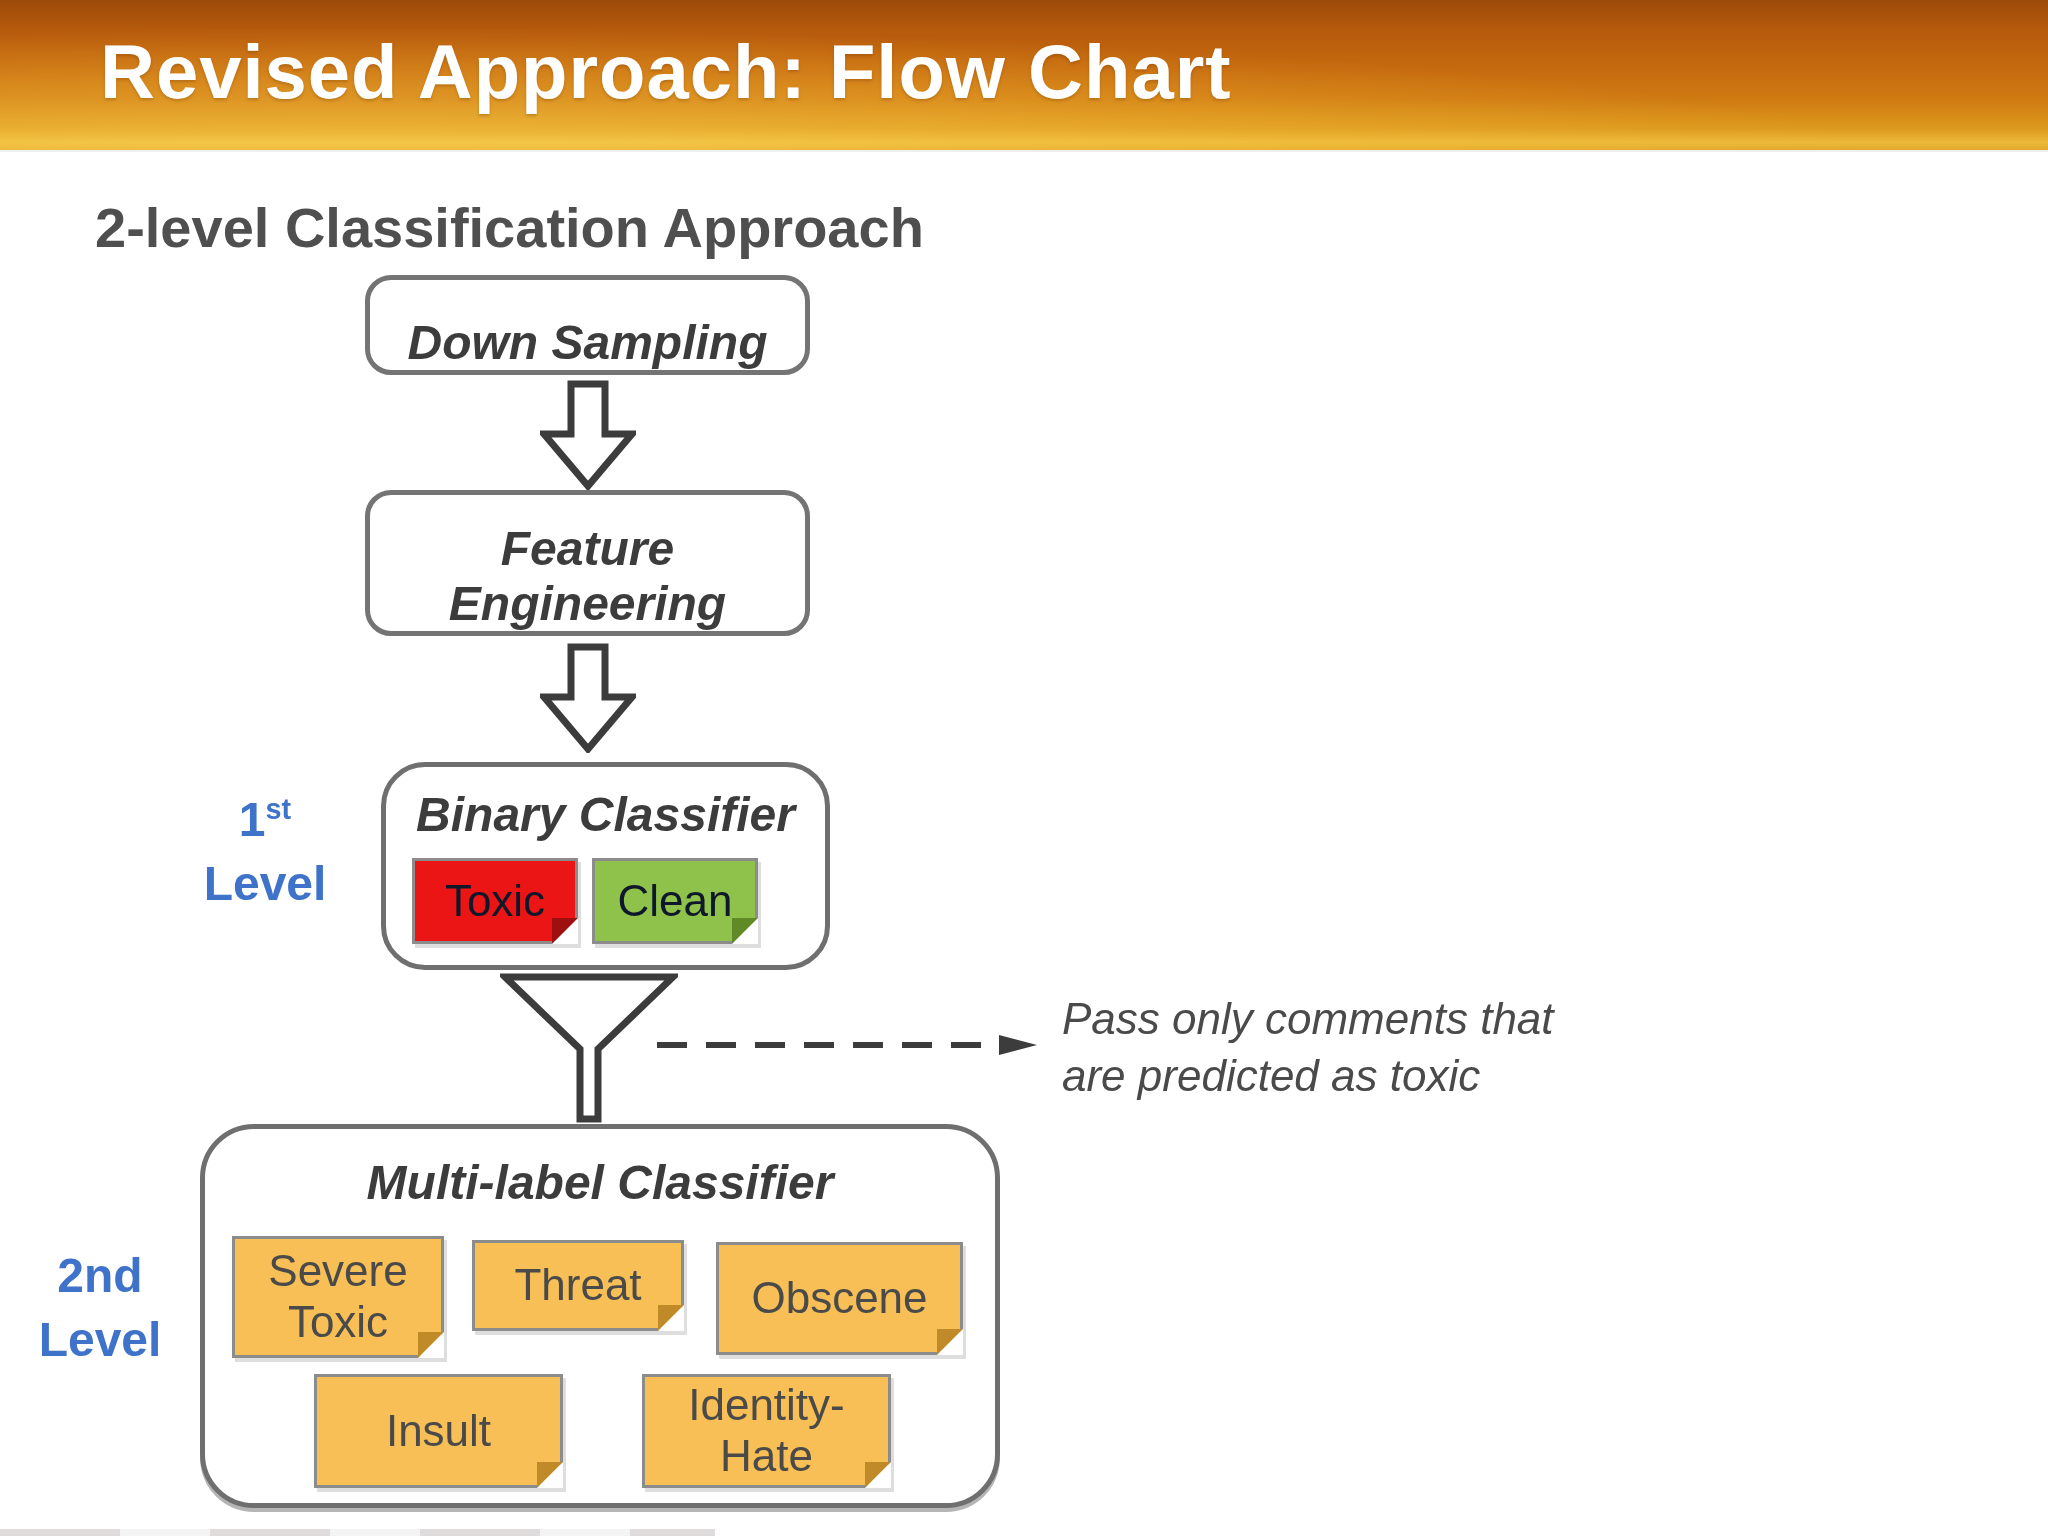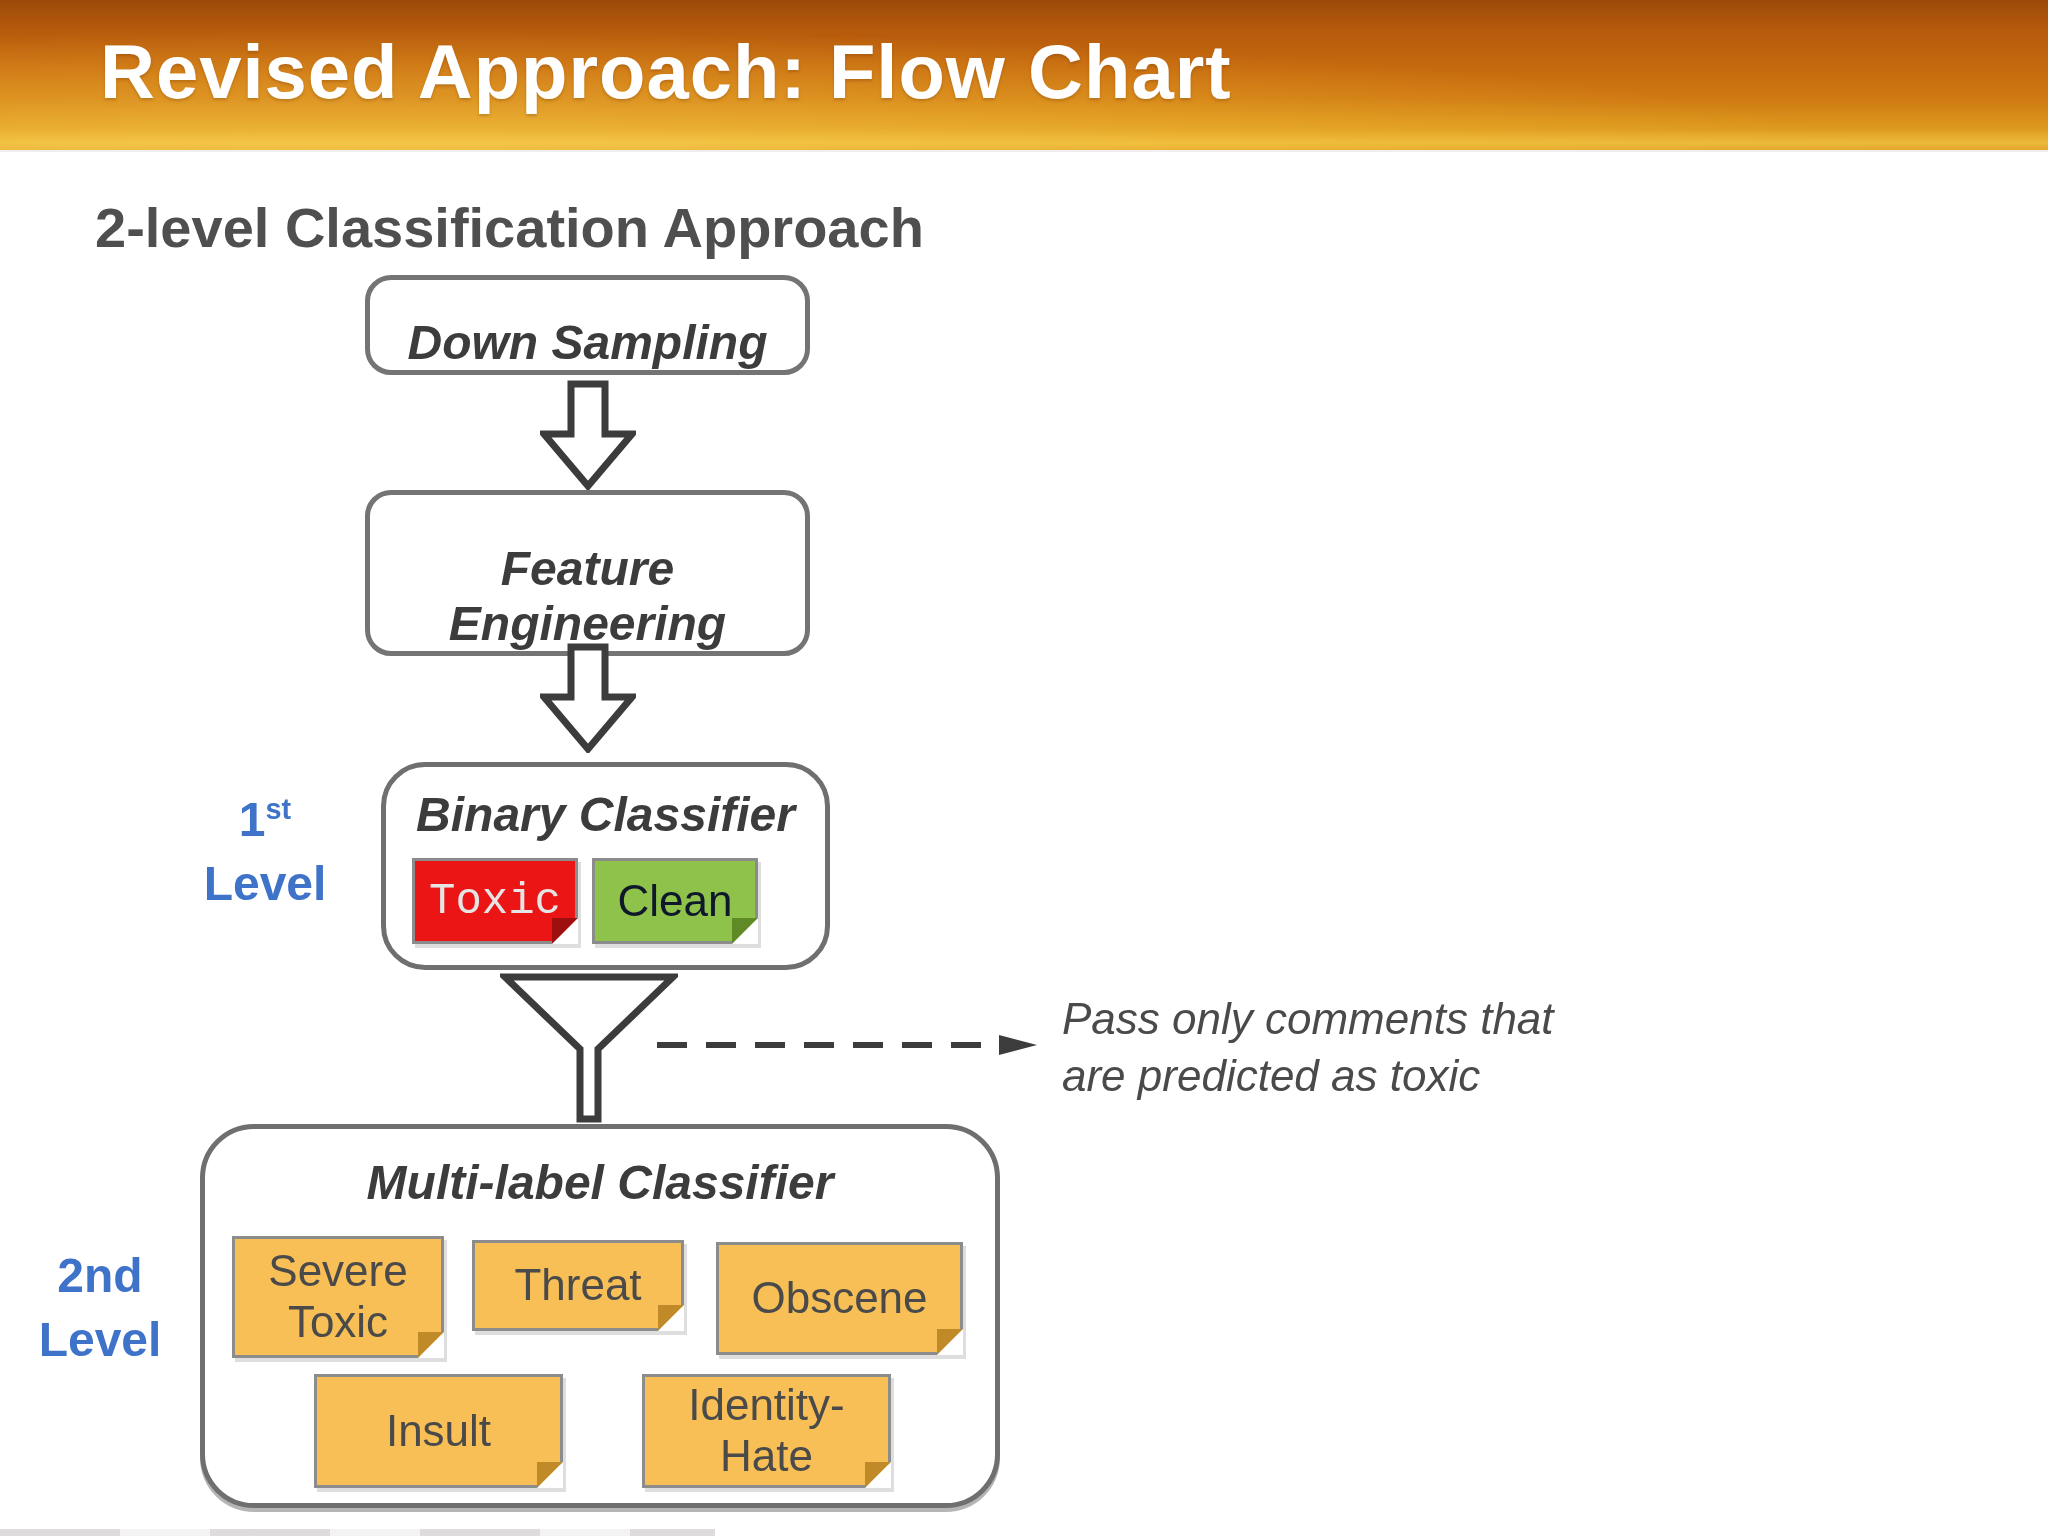--- a/index.html
+++ b/index.html
@@ -28,21 +28,21 @@
   }
 
   
   .fbox{
     position:absolute;box-sizing:border-box;background:#fff;
     border:5px solid #747474;display:flex;align-items:flex-end;justify-content:center;
     text-align:center;color:#3C3C3C;font-weight:bold;font-style:italic;
   }
   .fbox.simple{border-radius:26px;font-size:48px;line-height:1.15;}
   #ds-box{left:365px;top:275px;width:445px;height:100px;}
-  #fe-box{left:365px;top:490px;width:445px;height:166px;padding:0 40px;}
+  #fe-box{left:365px;top:490px;width:445px;height:146px;padding:0 40px;}
 
   #bc-box{left:381px;top:762px;width:449px;height:208px;border-radius:44px;border-color:#6F6F6F;}
   #ml-box{left:200px;top:1124px;width:800px;height:384px;border-radius:54px;border-color:#6F6F6F;
           box-shadow:0 4px 0 rgba(90,90,90,0.45);}
   .container-title{
     position:absolute;left:0;right:0;text-align:center;
     font-size:48px;font-weight:bold;color:#3C3C3C;line-height:1;
   }
   #bc-title{top:24px;}
   #ml-title{top:30px;}
@@ -58,21 +58,21 @@
   .note{
     position:absolute;box-sizing:border-box;border:3px solid #8C8C8C;
     display:flex;align-items:center;justify-content:center;text-align:center;
     font-size:44px;line-height:1.15;box-shadow:3px 4px 0 rgba(0,0,0,0.13);
   }
   .fold-flap{position:absolute;right:-3px;bottom:-3px;width:0;height:0;
     border-top:26px solid #C08A28;border-right:26px solid transparent;}
   .fold-cut{position:absolute;right:-3px;bottom:-3px;width:0;height:0;
     border-bottom:26px solid #ffffff;border-left:26px solid transparent;}
 
-  .note-red{background:#EC1515;color:#e5e5e5;font-family:Liberation Mono, monospace;}
+  .note-red{background:#EC1515;color:#0f172a;}
   .note-red .fold-flap{border-top-color:#9E0F0F;}
   .note-green{background:#8FC24A;color:#0f172a;}
   .note-green .fold-flap{border-top-color:#5F8A26;}
   .note-orange{background:#F7BF55;color:#4A4A4A;}
   .note-orange .fold-flap{border-top-color:#C08A28;}
 
   
   #note-toxic{left:412px;top:858px;width:166px;height:86px;}
   #note-clean{left:592px;top:858px;width:166px;height:86px;}
   

